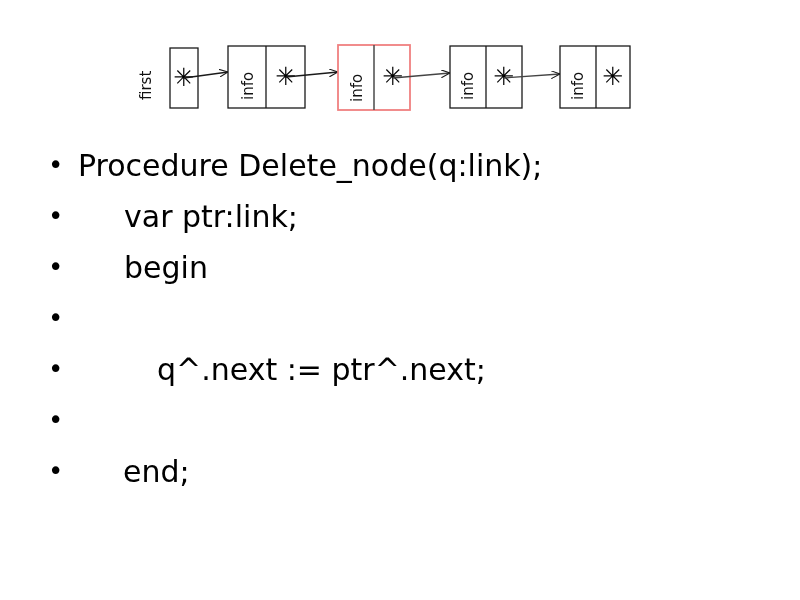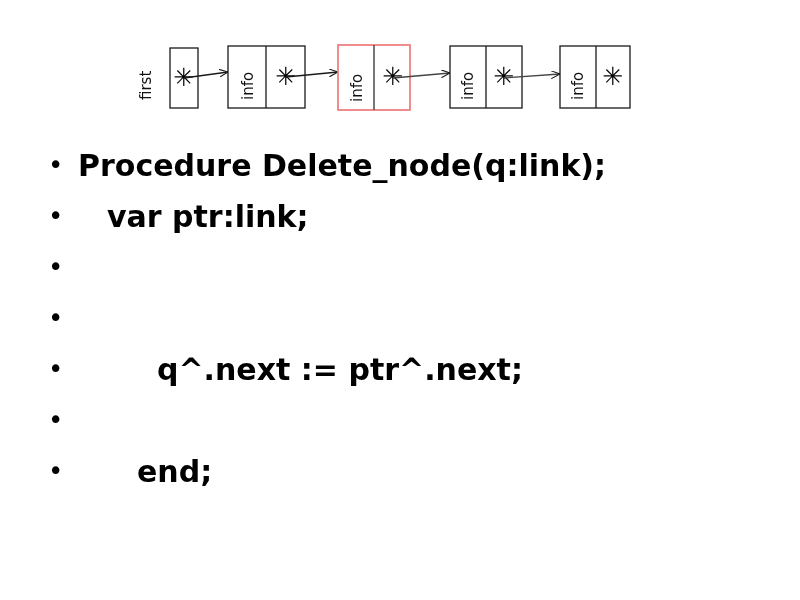--- a/index.html
+++ b/index.html
@@ -78,26 +78,25 @@
     top: 0;
     width: 14px;
     line-height: 51px;
     font-size: 26px;
     color: #000000;
   }
   .code-text {
     position: absolute;
     top: 0;
     line-height: 51px;
-    font-weight: bold;
   }
   .ind0 .code-text { left: 78px; }
-  .ind1 .code-text { left: 107px; }
+  .ind1 .code-text { left: 124px; }
   .ind2 .code-text { left: 157px; }
-  .ind3 .code-text { left: 137px; }
+  .ind3 .code-text { left: 123px; }
 </style>
 </head>
 <body>
 
 <div id="slide">
 
   <div id="diagram">
     <svg width="800" height="140" viewBox="0 0 800 140" xmlns="http://www.w3.org/2000/svg">
       <defs>
         <marker id="ah" markerWidth="10" markerHeight="8" refX="9" refY="4" orient="auto" markerUnits="userSpaceOnUse">
@@ -152,20 +151,21 @@
     <li class="ind0">
       <span class="bullet-dot">•</span>
       <span class="code-text">Procedure Delete_node(q:link);</span>
     </li>
     <li class="ind1">
       <span class="bullet-dot">•</span>
       <span class="code-text">var ptr:link;</span>
     </li>
     <li class="ind1">
       <span class="bullet-dot">•</span>
+      <span class="code-text">begin</span>
     </li>
     <li class="ind2">
       <span class="bullet-dot">•</span>
     </li>
     <li class="ind2">
       <span class="bullet-dot">•</span>
       <span class="code-text">q^.next := ptr^.next;</span>
     </li>
     <li class="ind2">
       <span class="bullet-dot">•</span>

